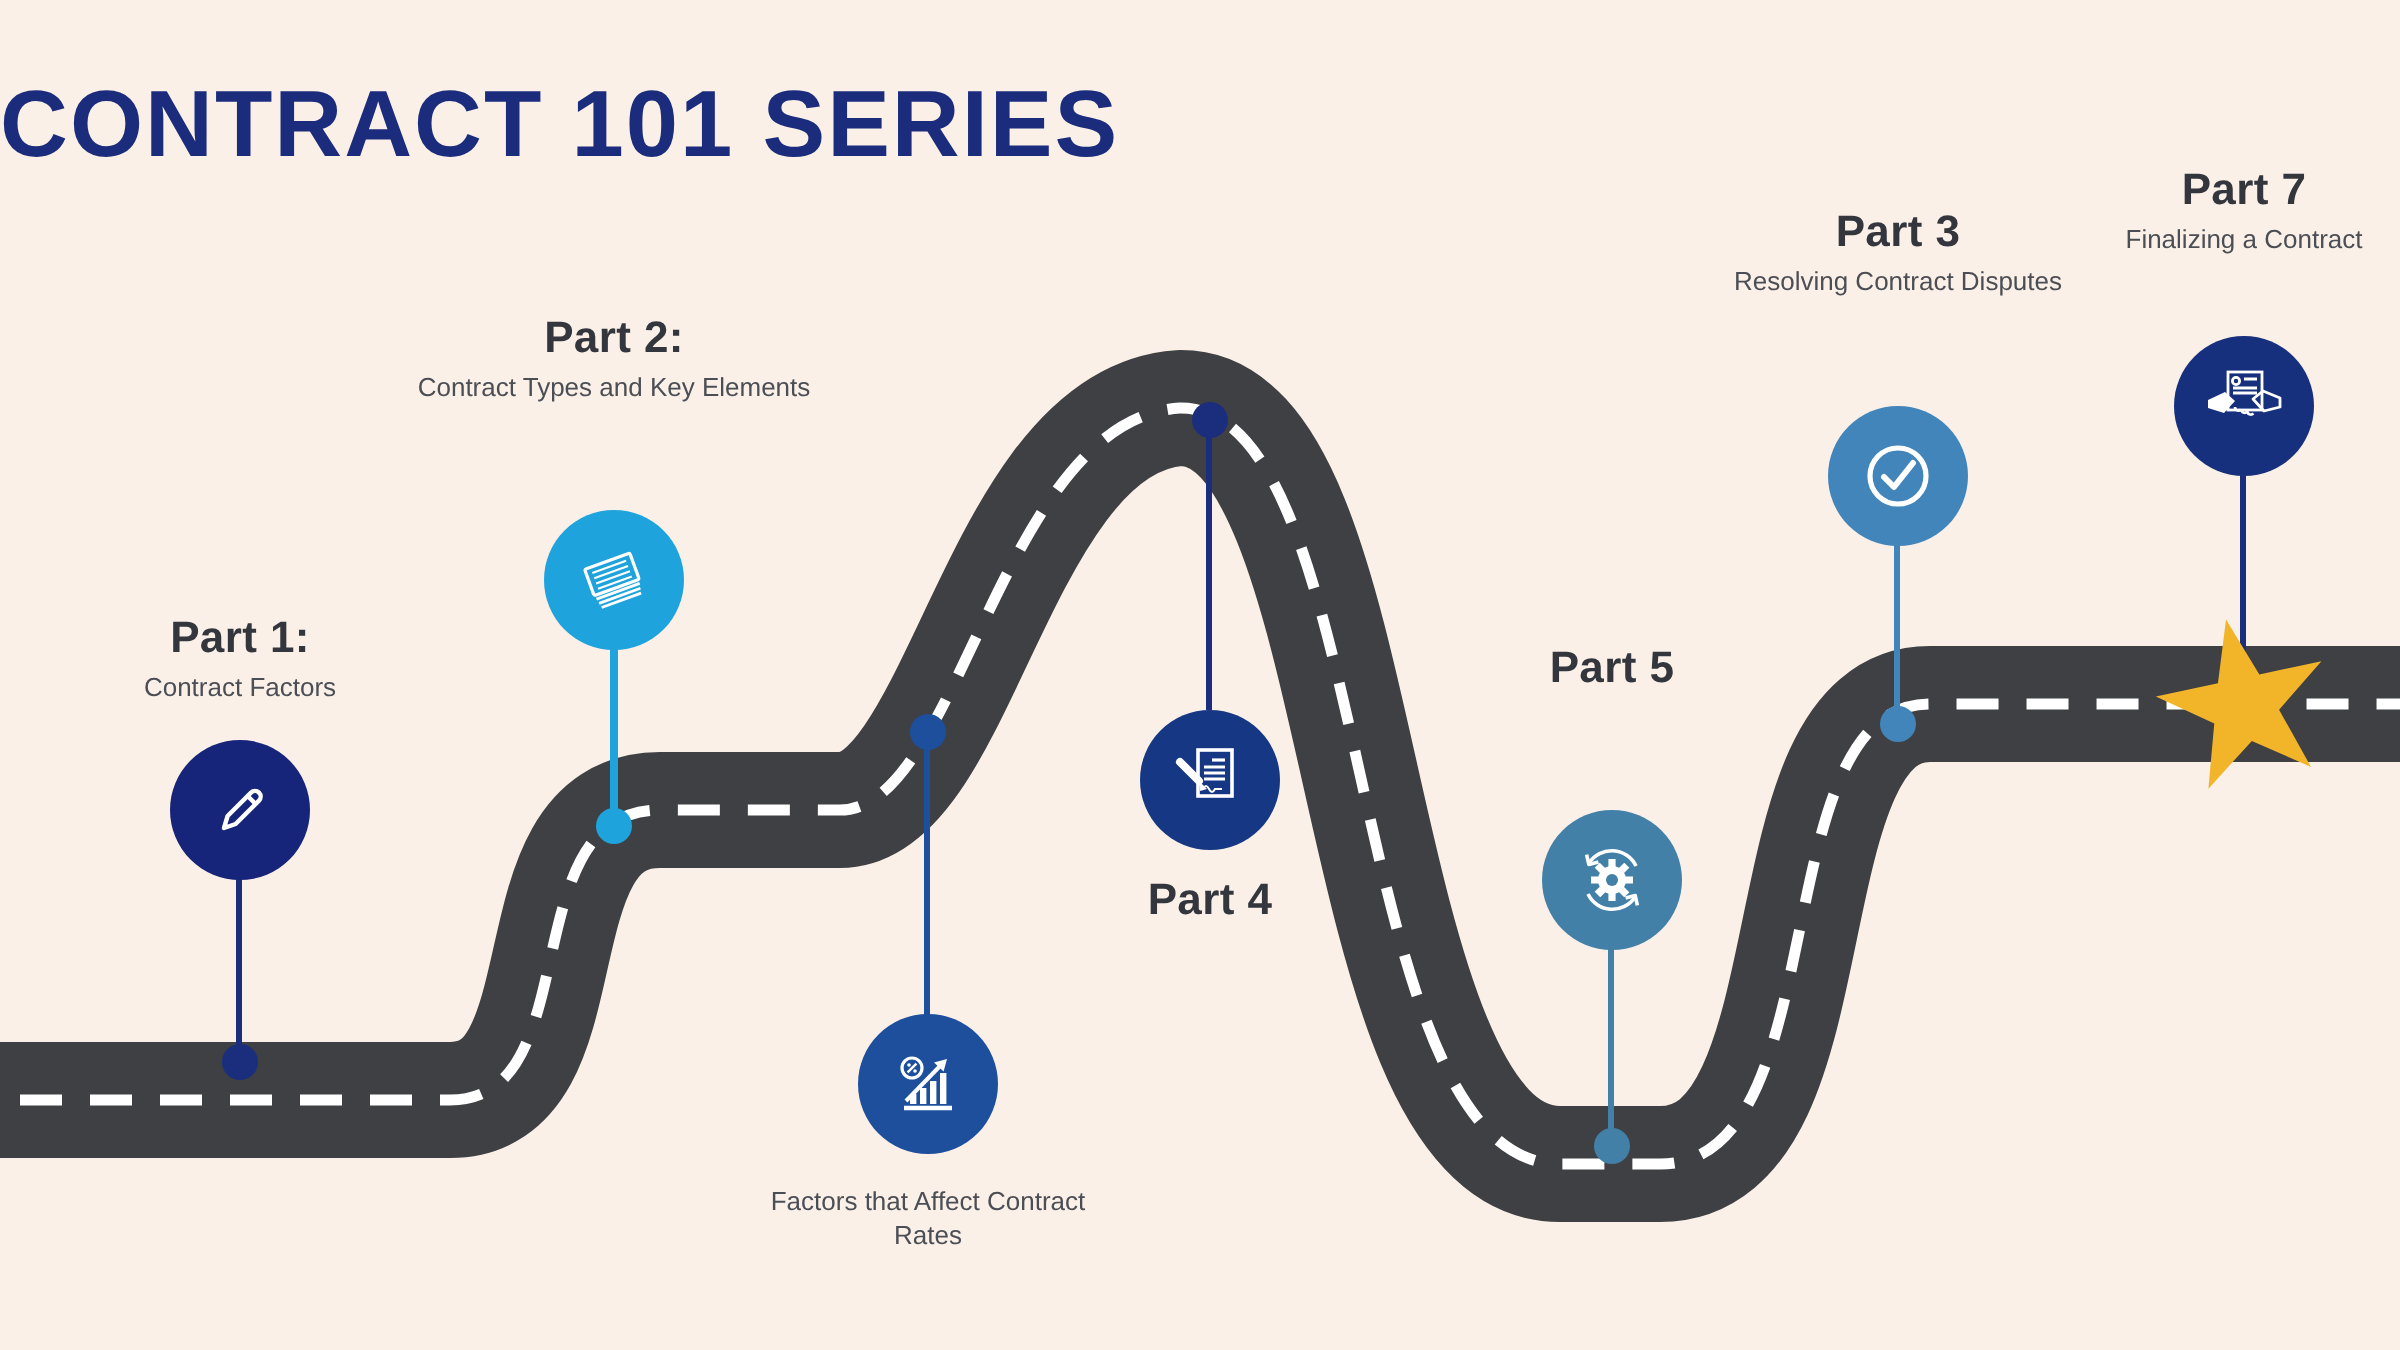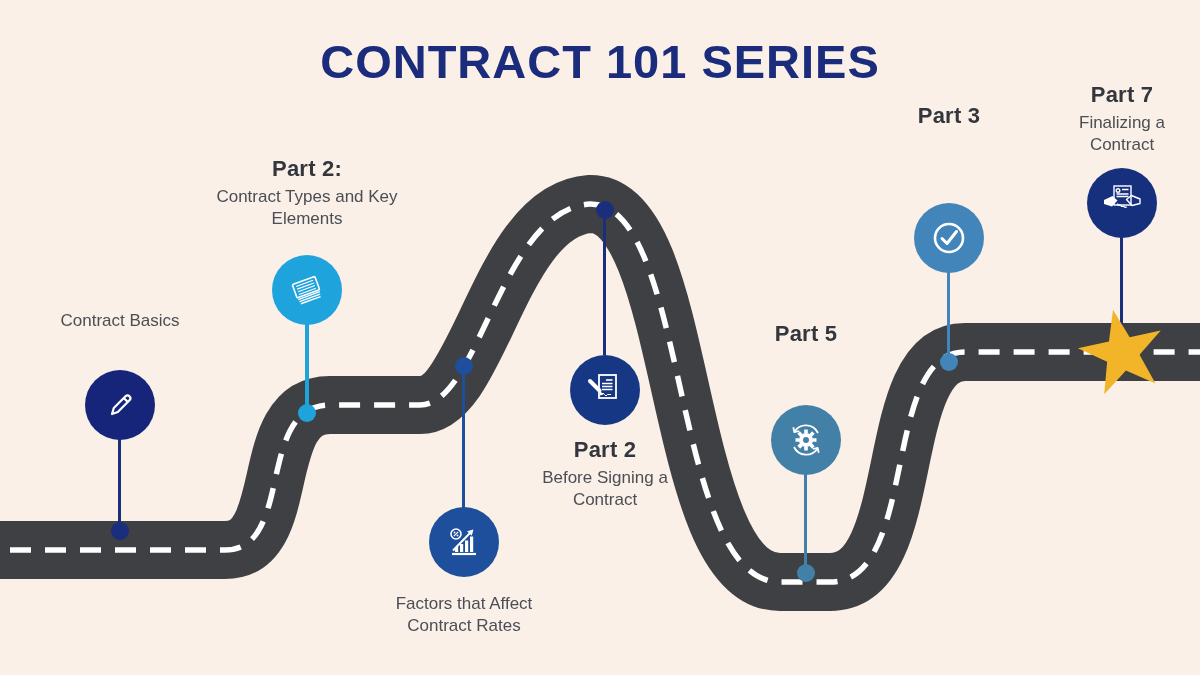--- a/index.html
+++ b/index.html
@@ -6,30 +6,29 @@
   .canvas{
     position:relative;
     width:1200px;height:675px;
     background:#faf0e8;
     overflow:hidden;
     font-family:"Liberation Sans", sans-serif;
   }
   .title{
     position:absolute;
     top:34px;left:0;width:1200px;
-    text-align:center;
     font-size:47px;
     font-weight:bold;
     letter-spacing:1px;
     color:#1b2c7c;
   }
   .road-svg{position:absolute;top:0;left:0;}
   .m-label{position:absolute;text-align:center;}
   .m-heading{font-size:22px;font-weight:bold;color:#33363c;letter-spacing:.2px;}
-  .m-desc{font-size:17px;color:#4b4e54;line-height:1.28;margin-top:4px;}
+  .m-desc{font-size:13px;color:#4b4e54;line-height:1.28;margin-top:4px;}
   .m-line{position:absolute;width:3px;}
   .m-dot{position:absolute;width:18px;height:18px;border-radius:50%;}
   .m-circle{
     position:absolute;width:70px;height:70px;border-radius:50%;
     display:flex;align-items:center;justify-content:center;
   }
   .star{position:absolute;transform:rotate(-12deg);}
 </style>
 </head>
 <body>
@@ -37,21 +36,22 @@
 <div class="canvas">
 
   <svg class="road-svg" width="1200" height="675" viewBox="0 0 1200 675">
     <path d="M -25 550 L 225 550 C 295 550 255 405 330 405 L 420 405 C 480 405 500 210 590 204 C 690 203 670 582 780 582 L 830 582 C 920 582 880 352 965 352 L 1225 352" fill="none" stroke="#3f4043" stroke-width="58" stroke-linejoin="round"></path>
     <path d="M -25 550 L 225 550 C 295 550 255 405 330 405 L 420 405 C 480 405 500 210 590 204 C 690 203 670 582 780 582 L 830 582 C 920 582 880 352 965 352 L 1225 352" fill="none" stroke="#ffffff" stroke-width="5.5" stroke-dasharray="21 14" stroke-linejoin="round"></path>
   </svg>
 
   <div class="title">CONTRACT 101 SERIES</div>
 
   <div class="m-label" style="left:25px;top:306px;width:190px">
-    <div class="m-desc">Contract Basics</div>
+    <div class="m-heading">Part 1:</div>
+    <div class="m-desc">Contract Factors</div>
   </div>
   <div class="m-line" style="left:118px;top:438px;height:95px;background:#1b2d7d"></div>
   <div class="m-dot" style="left:111px;top:522px;background:#1b2d7d"></div>
   <div class="m-circle" style="left:85px;top:370px;background:#162579">
     <svg width="34" height="34" viewBox="0 0 34 34">
       <path d="M9 26 L10.8 20 L22.5 8.3 a2.8 2.8 0 0 1 4 4 L14.8 24 L9 26 z" fill="none" stroke="#fff" stroke-width="2.2" stroke-linejoin="round"></path>
       <path d="M20.8 10 l4 4" stroke="#fff" stroke-width="2.2"></path>
     </svg>
   </div>
 
@@ -100,22 +100,21 @@
         <rect x="15" y="6" width="17" height="23" stroke-width="1.8"></rect>
         <path d="M22 11 H28.5" stroke-width="1.6"></path>
         <path d="M18 14.5 H28.5 M18 17.5 H28.5 M18 20.5 H28.5" stroke-width="1.6"></path>
         <path d="M17.5 25.5 q1.5 -3 3 0 t3 0 h3.5" stroke-width="1"></path>
       </g>
       <path d="M6 12 L15.5 21.5" stroke="#fff" stroke-width="4" stroke-linecap="round"></path>
       <path d="M15.5 21.5 l4 4 -3.4 1 z" fill="#fff"></path>
     </svg>
   </div>
   <div class="m-label" style="left:520px;top:437px;width:170px">
-    <div class="m-heading">Part 2</div>
-    <div class="m-desc">Before Signing a Contract</div>
+    <div class="m-heading">Part 4</div>
   </div>
 
   <div class="m-label" style="left:731px;top:321px;width:150px">
     <div class="m-heading">Part 5</div>
   </div>
   <div class="m-line" style="left:804px;top:473px;height:100px;background:#4380a8"></div>
   <div class="m-dot" style="left:797px;top:564px;background:#4380a8"></div>
   <div class="m-circle" style="left:771px;top:405px;background:#4380a8">
     <svg width="44" height="44" viewBox="0 0 44 44">
       <g stroke="#fff" stroke-width="3.6">
@@ -125,20 +124,21 @@
       <circle cx="22" cy="22" r="3" fill="#4380a8"></circle>
       <path d="M34 15 A 13.5 13.5 0 0 0 10.5 13.5" fill="none" stroke="#fff" stroke-width="1.8"></path>
       <path d="M9.3 9.3 L10.4 14.2 L15.2 13" fill="none" stroke="#fff" stroke-width="1.8" stroke-linejoin="round"></path>
       <path d="M10 29 A 13.5 13.5 0 0 0 33.5 30.5" fill="none" stroke="#fff" stroke-width="1.8"></path>
       <path d="M34.7 34.7 L33.6 29.8 L28.8 31" fill="none" stroke="#fff" stroke-width="1.8" stroke-linejoin="round"></path>
     </svg>
   </div>
 
   <div class="m-label" style="left:854px;top:103px;width:190px">
     <div class="m-heading">Part 3</div>
+    <div class="m-desc">Resolving Contract Disputes</div>
   </div>
   <div class="m-line" style="left:947px;top:271px;height:91px;background:#4285ba"></div>
   <div class="m-dot" style="left:940px;top:353px;background:#4285ba"></div>
   <div class="m-circle" style="left:914px;top:203px;background:#4285ba">
     <svg width="46" height="46" viewBox="0 0 46 46">
       <circle cx="23" cy="23" r="14" fill="none" stroke="#fff" stroke-width="2.6"></circle>
       <path d="M16 23.5 L21 28.5 L30.5 16.5" fill="none" stroke="#fff" stroke-width="3" stroke-linecap="round" stroke-linejoin="round"></path>
     </svg>
   </div>
 

